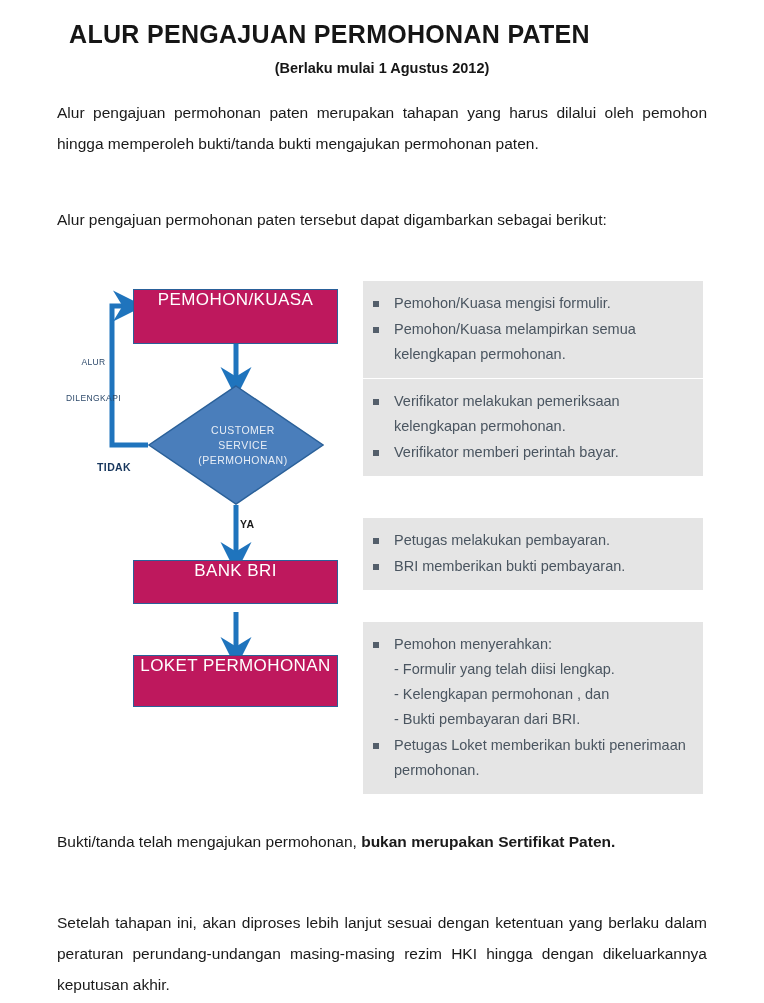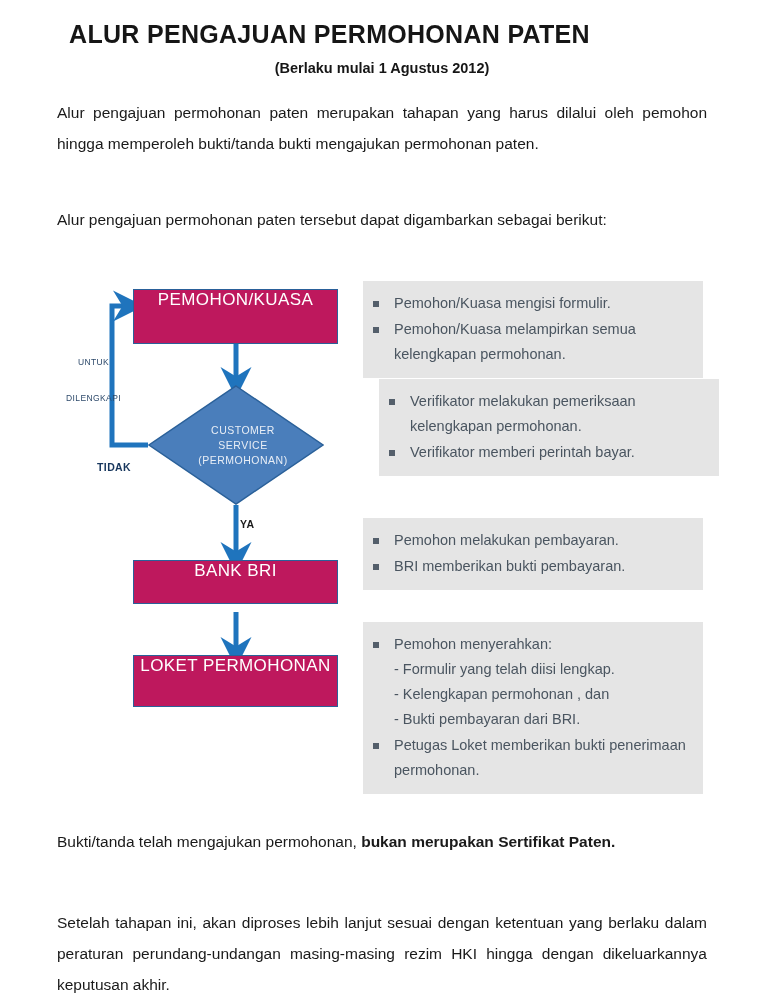--- a/index.html
+++ b/index.html
@@ -148,21 +148,21 @@
   
   .panel {
     position: absolute;
     left: 363px;
     width: 340px;
     background: #e5e5e5;
     box-sizing: border-box;
     padding: 10px 14px 10px 4px;
   }
   #panel-1 { top: 11px; }
-  #panel-2 { top: 109px; margin-left: 16px; }
+  #panel-2 { top: 109px; }
   #panel-3 { top: 248px; }
   #panel-4 { top: 352px; }
 
   .panel ul {
     margin: 0;
     padding: 0;
     list-style: none;
   }
   .panel li {
     position: relative;
@@ -231,42 +231,42 @@
 
   <div class="node-box" id="node-bank">
     <span>BANK BRI</span>
   </div>
 
   <div class="node-box" id="node-loket">
     <span>LOKET PERMOHONAN</span>
   </div>
 
   <div class="edge-label" id="label-untuk-dilengkapi">
-    <div>UNTUK</div>
+    <div>ALUR</div>
     <div>DILENGKAPI</div>
   </div>
 
   <div class="edge-label" id="label-tidak">TIDAK</div>
   <div class="edge-label" id="label-ya">YA</div>
 
   <div class="panel" id="panel-1">
     <ul>
         <li><span class="bullet-sq"></span><span>Pemohon/Kuasa mengisi formulir.</span></li>
         <li><span class="bullet-sq"></span><span>Pemohon/Kuasa melampirkan semua kelengkapan permohonan.</span></li>
       </ul>
   </div>
   <div class="panel" id="panel-2">
     <ul>
         <li><span class="bullet-sq"></span><span>Verifikator melakukan pemeriksaan kelengkapan permohonan.</span></li>
         <li><span class="bullet-sq"></span><span>Verifikator memberi perintah bayar.</span></li>
       </ul>
   </div>
   <div class="panel" id="panel-3">
     <ul>
-        <li><span class="bullet-sq"></span><span>Pemohon melakukan pembayaran.</span></li>
+        <li><span class="bullet-sq"></span><span>Petugas melakukan pembayaran.</span></li>
         <li><span class="bullet-sq"></span><span>BRI memberikan bukti pembayaran.</span></li>
       </ul>
   </div>
   <div class="panel" id="panel-4">
     <ul>
         <li><span class="bullet-sq"></span><span>Pemohon menyerahkan:</span><span class="sub-line">- Formulir yang telah diisi lengkap.</span><span class="sub-line">- Kelengkapan permohonan , dan</span><span class="sub-line">- Bukti pembayaran dari BRI.</span></li>
         <li><span class="bullet-sq"></span><span>Petugas Loket memberikan bukti penerimaan permohonan.</span></li>
       </ul>
   </div>
 

